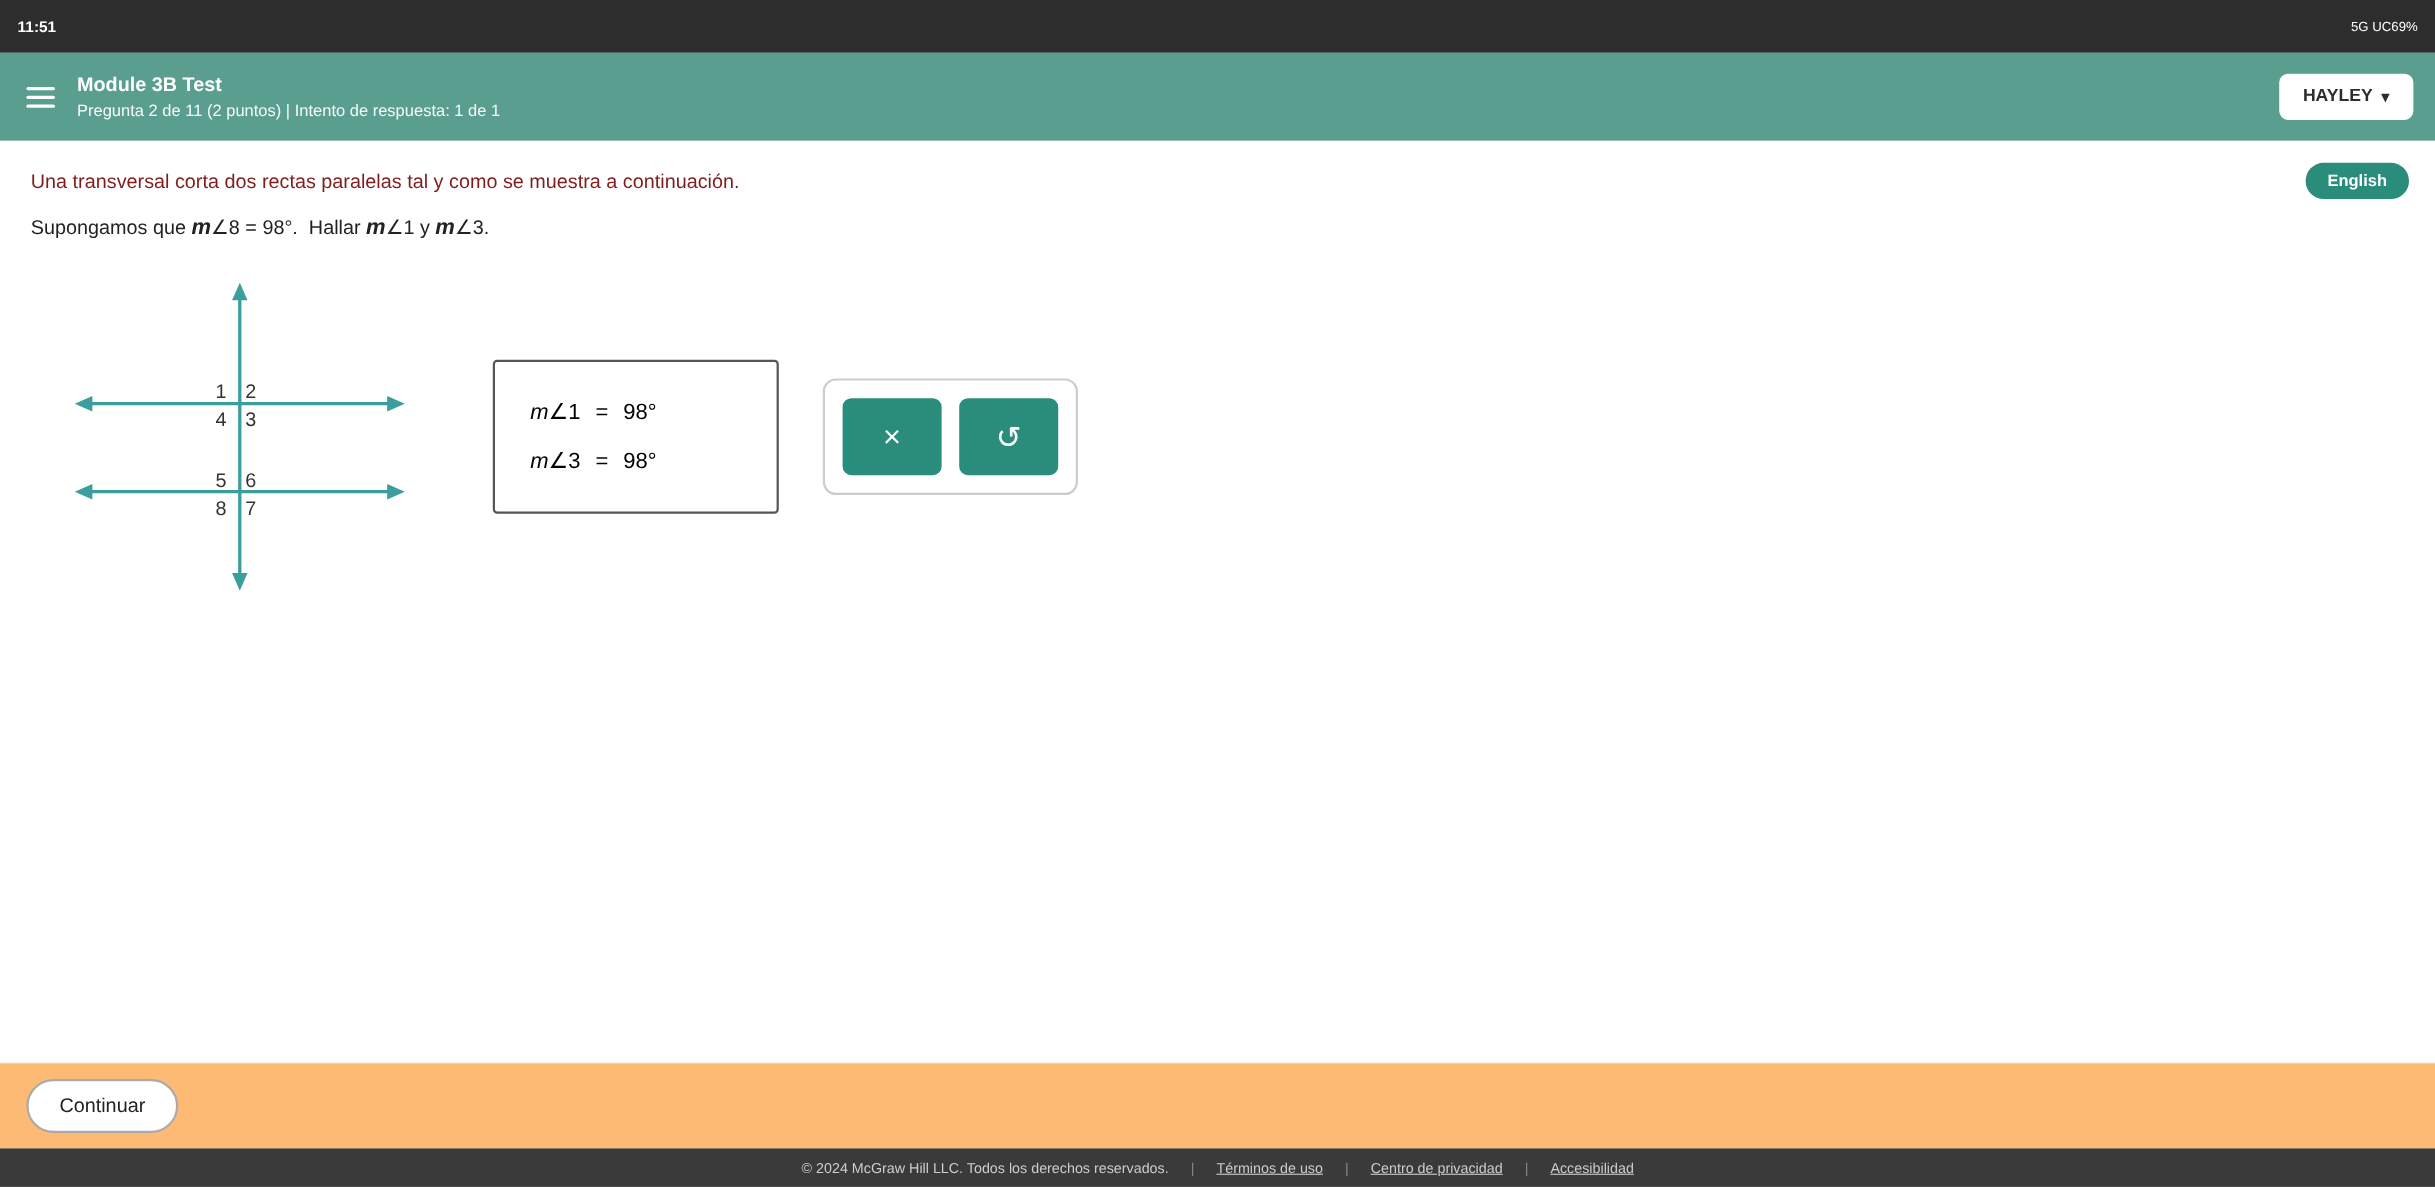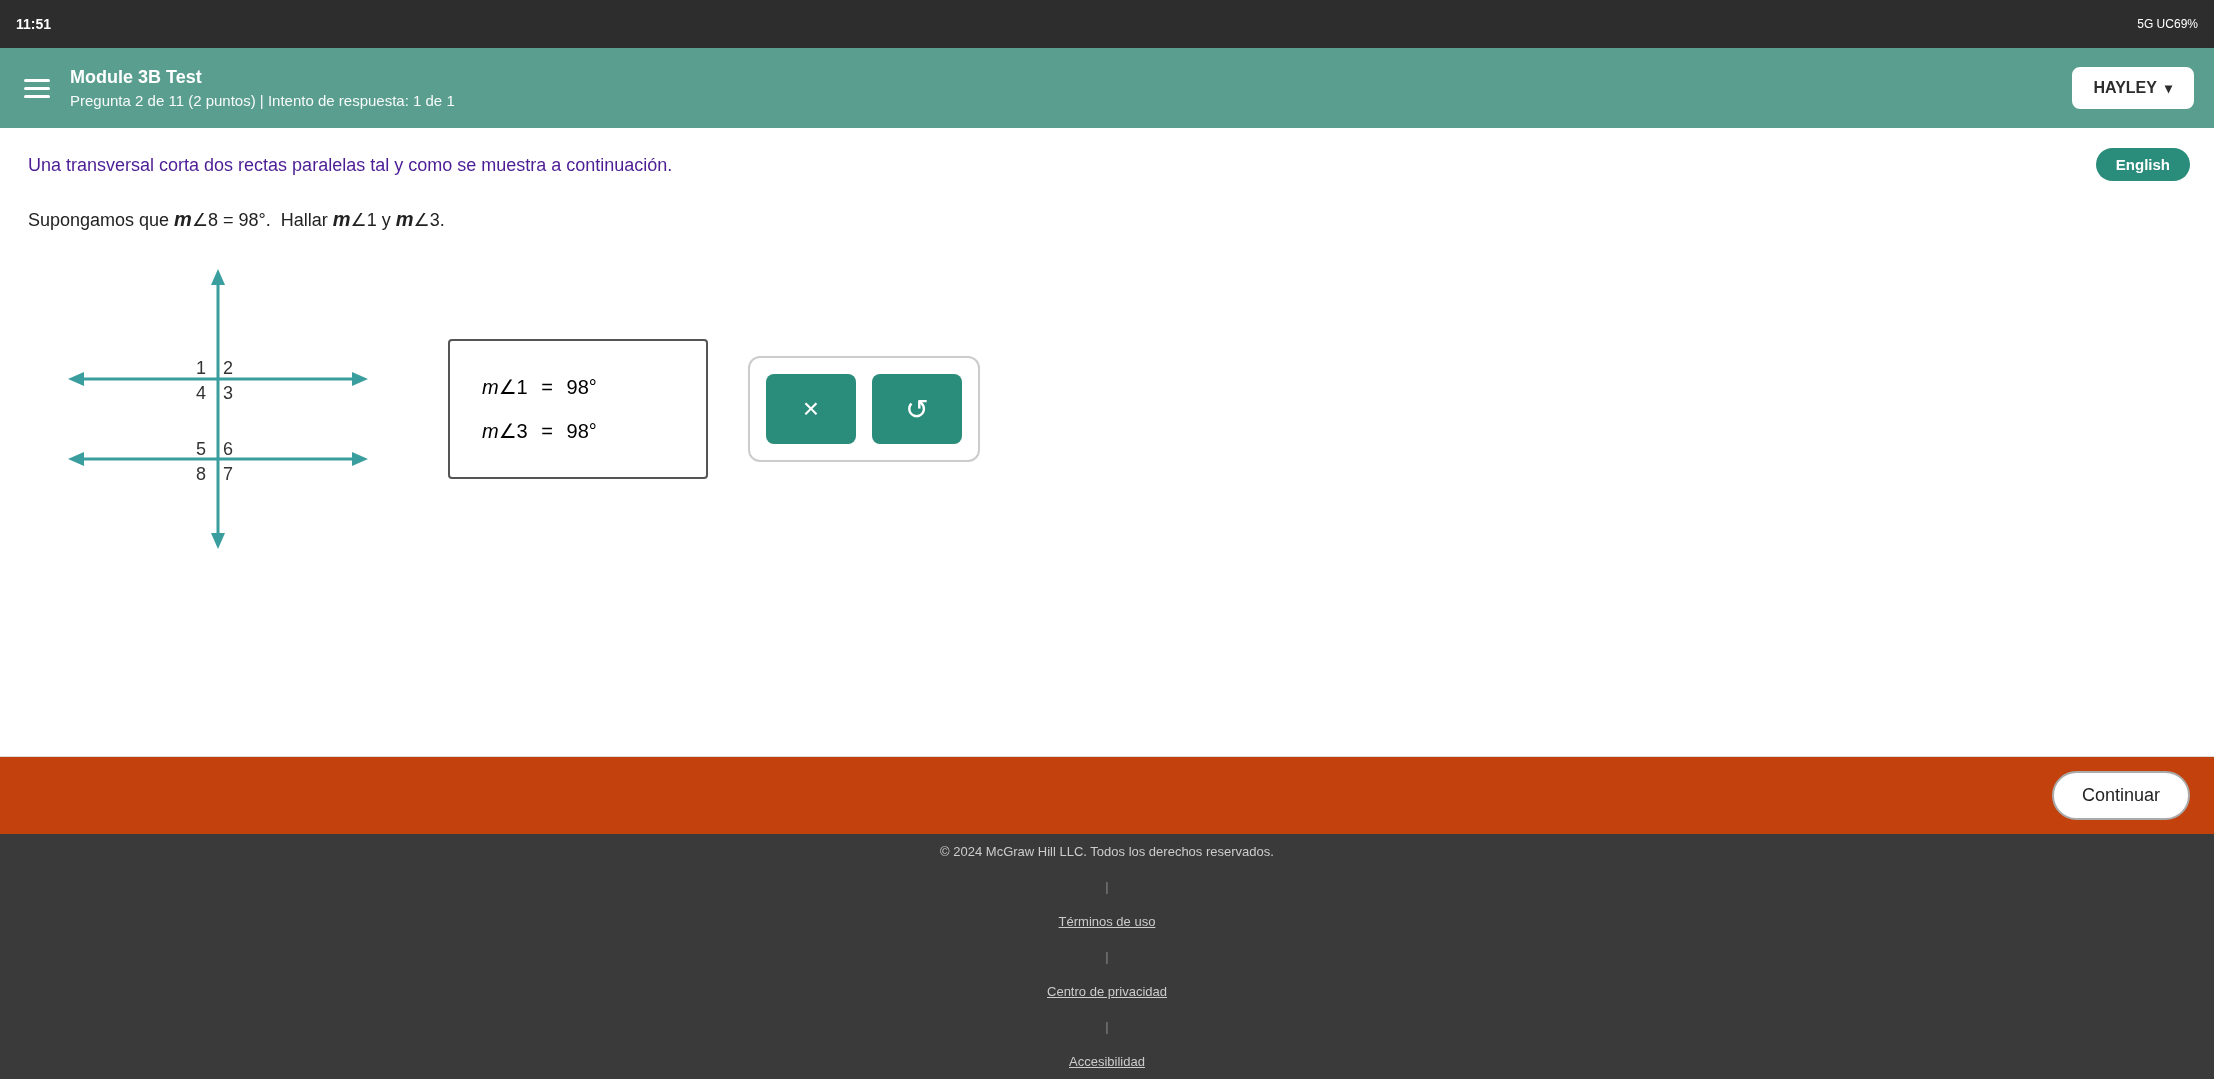--- a/index.html
+++ b/index.html
@@ -98,22 +98,22 @@
       border: none;
       border-radius: 20px;
       padding: 8px 20px;
       font-size: 15px;
       font-weight: 600;
       cursor: pointer;
     }
 
     .problem-text {
       font-size: 18px;
-      color: #4c1d95;
-      margin-bottom: 24px;
+      color: #7f1d1d;
+      margin-bottom: 12px;
       line-height: 1.5;
     }
     .problem-math {
       font-size: 18px;
       color: #222;
       margin-bottom: 24px;
       line-height: 1.6;
     }
     .math-italic {
       font-style: italic;
@@ -173,26 +173,26 @@
       color: white;
       font-size: 28px;
       cursor: pointer;
       display: flex;
       align-items: center;
       justify-content: center;
     }
 
     
     .bottom-bar {
-      background: #c2410c;
+      background: #fdba74;
       border-top: 1px solid #ddd;
       padding: 14px 24px;
       display: flex;
       align-items: center;
-      justify-content: flex-end;
+      justify-content: flex-start;
     }
     .continue-button {
       background: white;
       border: 2px solid #aaa;
       border-radius: 30px;
       padding: 12px 28px;
       font-size: 18px;
       font-weight: 500;
       cursor: pointer;
       color: #222;
@@ -212,21 +212,20 @@
     .footer {
       background: #3a3a3a;
       color: #ccc;
       text-align: center;
       padding: 10px;
       font-size: 13px;
       display: flex;
       align-items: center;
       justify-content: center;
       gap: 20px;
-      flex-direction: column;
     }
     .footer a {
       color: #ccc;
       text-decoration: underline;
       cursor: pointer;
     }
     .footer-divider { color: #888; }
   </style>
 </head>
 <body>

